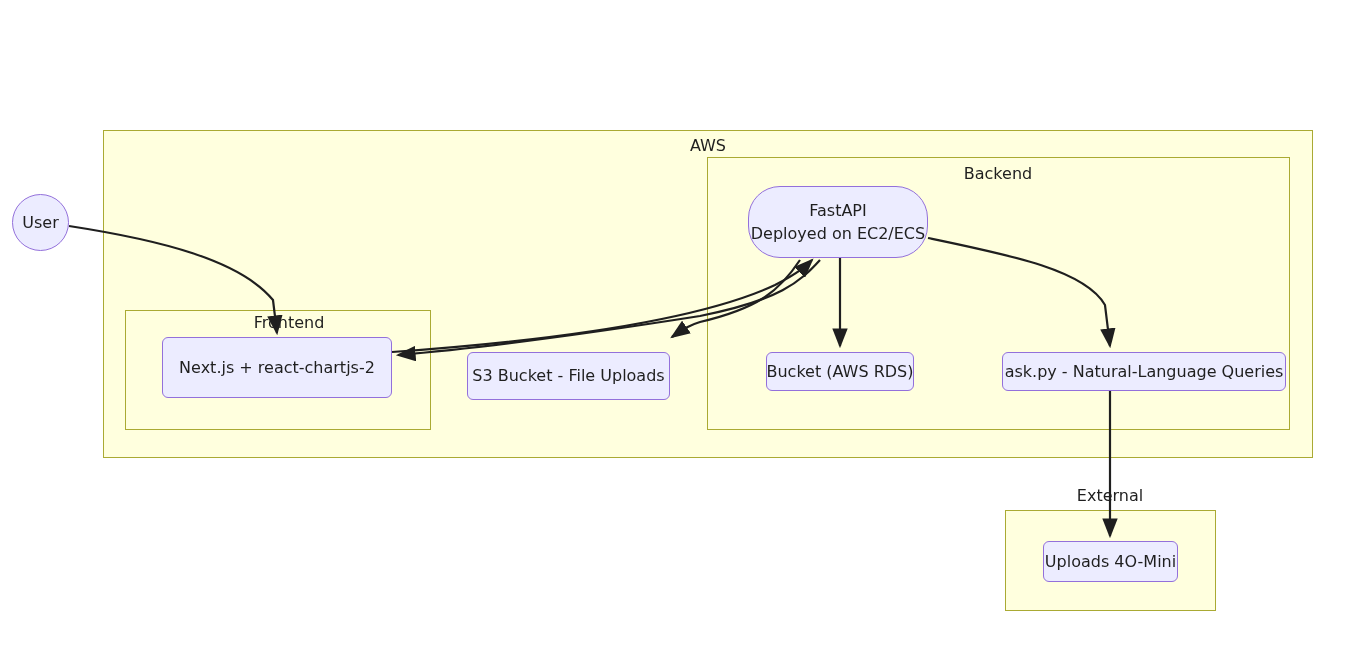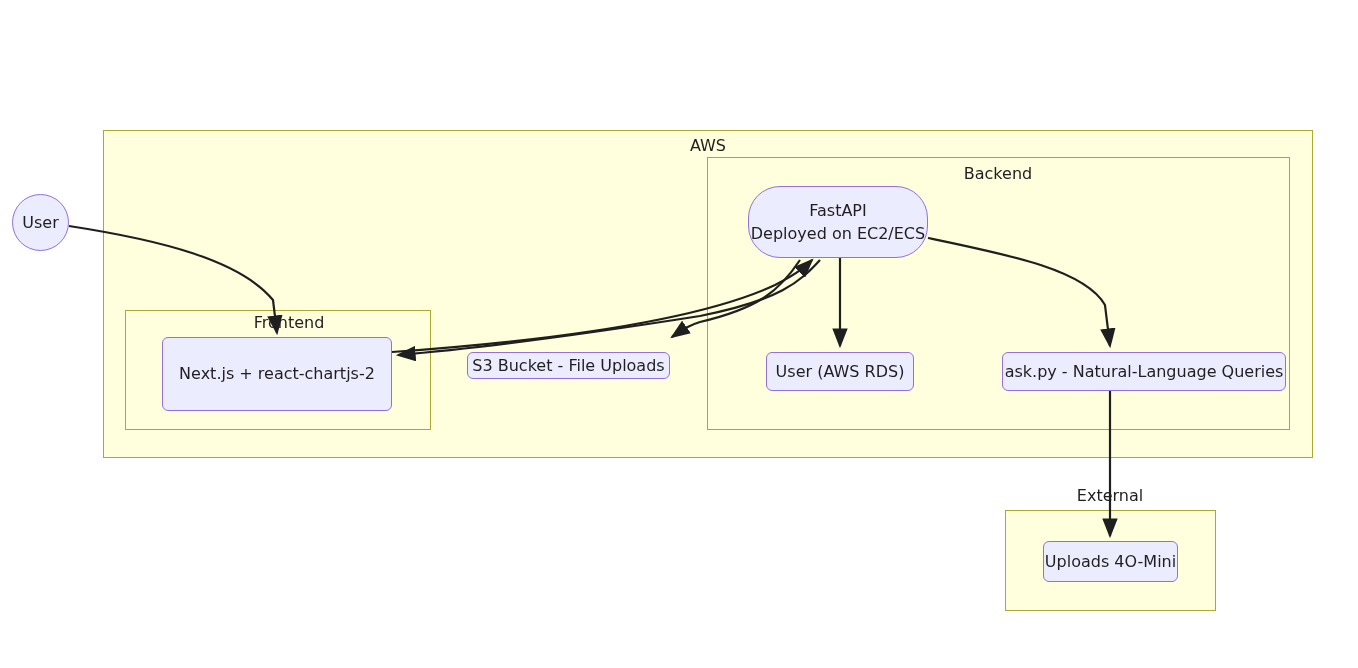--- a/index.html
+++ b/index.html
@@ -99,32 +99,32 @@
       <div class="cluster-label" style="left: 998px; top: 166px;">Backend</div>
       <div class="cluster" style="left: 125px; top: 310px; width: 306px; height: 120px;"></div>
       <div class="cluster-label" style="left: 277px; top: 315px; margin-left: 12px;">Frontend</div>
       <div class="cluster" style="left: 1005px; top: 510px; width: 211px; height: 101px;"></div>
       <div class="cluster-label" style="left: 1110px; top: 488px;">External</div>
     </div>
   <div id="nodes-group">
       <div class="node round" style="left: 12px; top: 194px; width: 57px; height: 57px;">
         <span class="line">User</span>
       </div>
-      <div class="node" style="left: 162px; top: 337px; width: 230px; height: 74px; align-items: center;">
+      <div class="node" style="left: 162px; top: 337px; width: 230px; height: 61px; align-items: center;">
         <span class="line">Next.js + react-chartjs-2</span>
       </div>
       <div class="node" style="left: 748px; top: 186px; width: 180px; height: 72px; border-radius: 32px;">
         <span class="line">FastAPI</span>
         <span class="line">Deployed on EC2/ECS</span>
       </div>
-      <div class="node" style="left: 467px; top: 352px; width: 203px; height: 27px;">
+      <div class="node" style="left: 467px; top: 352px; width: 203px; height: 48px;">
         <span class="line">S3 Bucket - File Uploads</span>
       </div>
       <div class="node" style="left: 766px; top: 352px; width: 148px; height: 39px;">
-        <span class="line">User (AWS RDS)</span>
+        <span class="line">Bucket (AWS RDS)</span>
       </div>
       <div class="node" style="left: 968px; top: 352px; width: 284px; height: 39px; margin-left: 34px;">
         <span class="line">ask.py - Natural-Language Queries</span>
       </div>
       <div class="node" style="left: 1043px; top: 541px; width: 135px; height: 41px;">
         <span class="line">Uploads 4O-Mini</span>
       </div>
     </div>
 
 </div>

